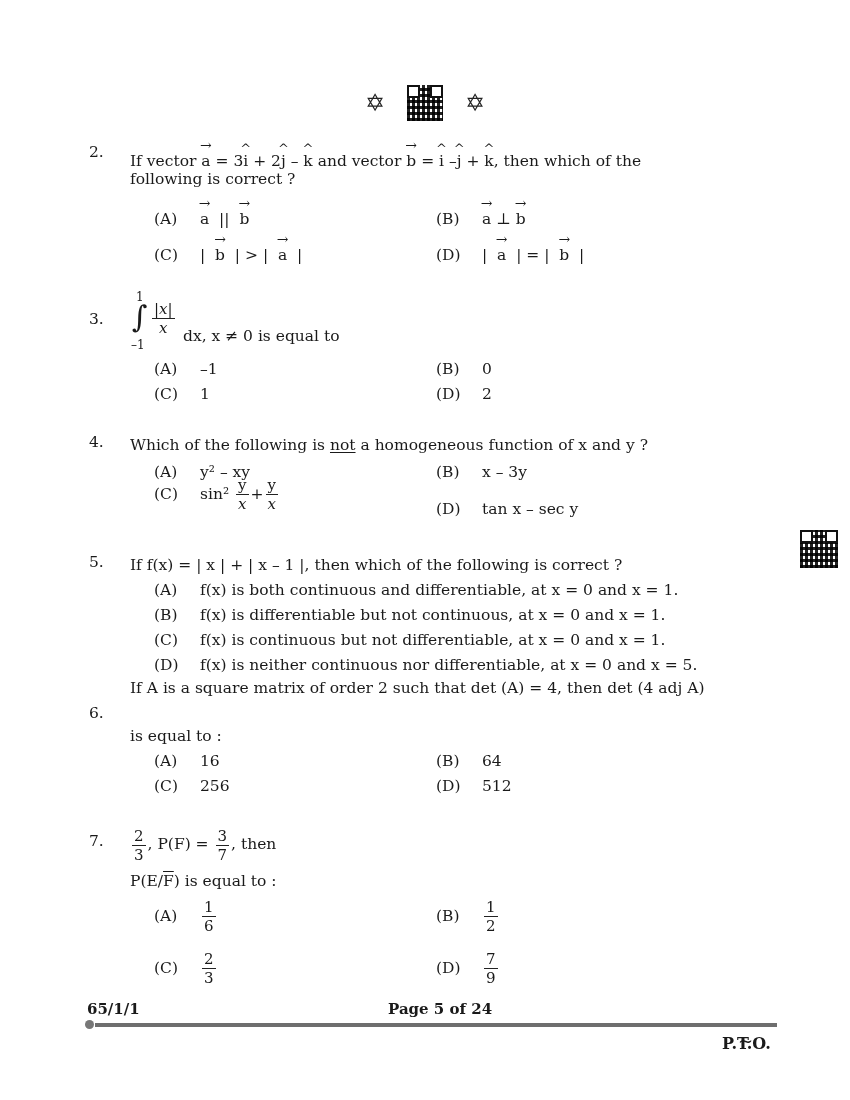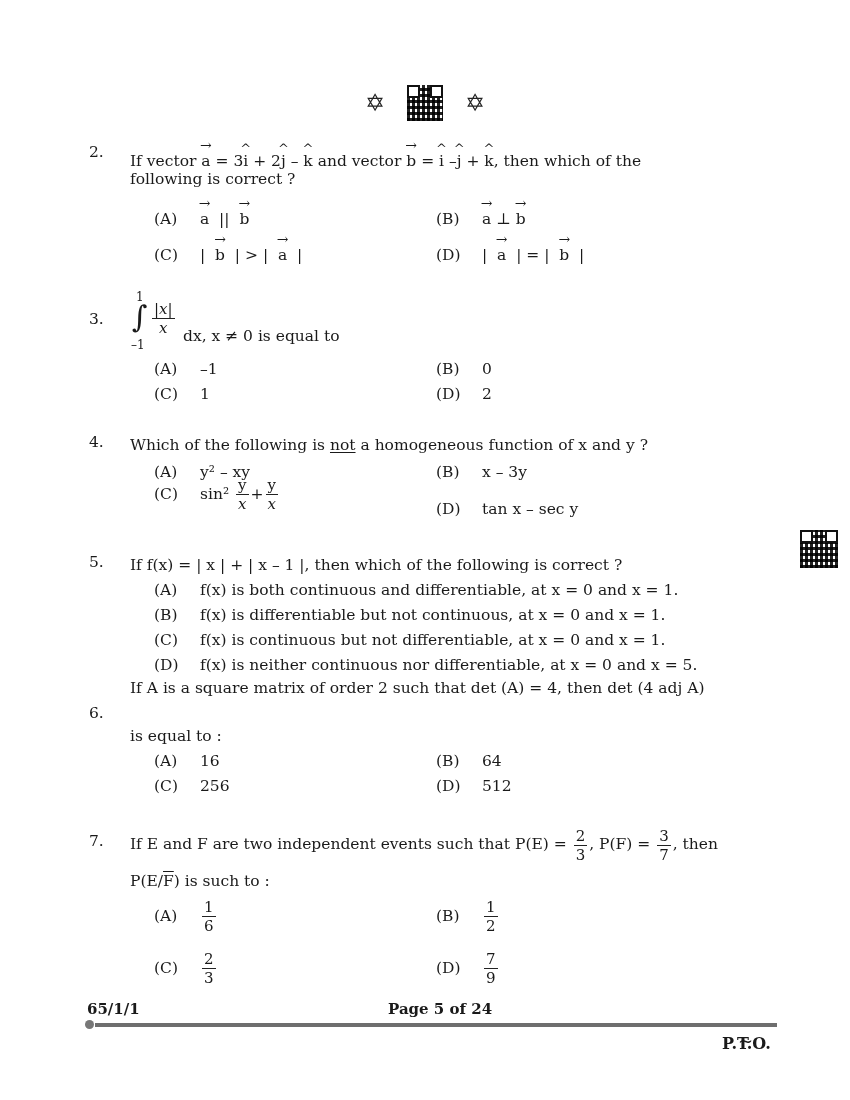--- a/index.html
+++ b/index.html
@@ -129,30 +129,30 @@
   <div class="qtext" style="top:724px">is equal to :</div>
   <div class="opt colA" style="top:749px"><span class="lbl">(A)</span><span>16</span></div>
   <div class="opt colB" style="top:749px"><span class="lbl">(B)</span><span>64</span></div>
   <div class="opt colA" style="top:774px"><span class="lbl">(C)</span><span>256</span></div>
   <div class="opt colB" style="top:774px"><span class="lbl">(D)</span><span>512</span></div>
 </div>
 
 <div>
   <span class="qnum" style="top:832px">7.</span>
   <div class="qtext" style="top:823px; white-space:nowrap; line-height:42px">
-    <span>If E and F are two independent events such that P(E) = </span><span class="frac">
+    <span class="frac">
         <span class="num">2</span>
         <span>3</span>
       </span><span>, P(F) = </span><span class="frac">
         <span class="num">3</span>
         <span>7</span>
       </span><span>, then</span>
   </div>
   <div class="qtext" style="top:869px; white-space:nowrap">
-    <span>P(E/</span><span class="overline">F</span><span>) is such to :</span>
+    <span>P(E/</span><span class="overline">F</span><span>) is equal to :</span>
   </div>
   <div class="opt colA" style="top:898px"><span class="lbl">(A)</span><span class="frac">
         <span class="num">1</span>
         <span>6</span>
       </span></div>
   <div class="opt colB" style="top:898px"><span class="lbl">(B)</span><span class="frac">
         <span class="num">1</span>
         <span>2</span>
       </span></div>
   <div class="opt colA" style="top:950px"><span class="lbl">(C)</span><span class="frac">

